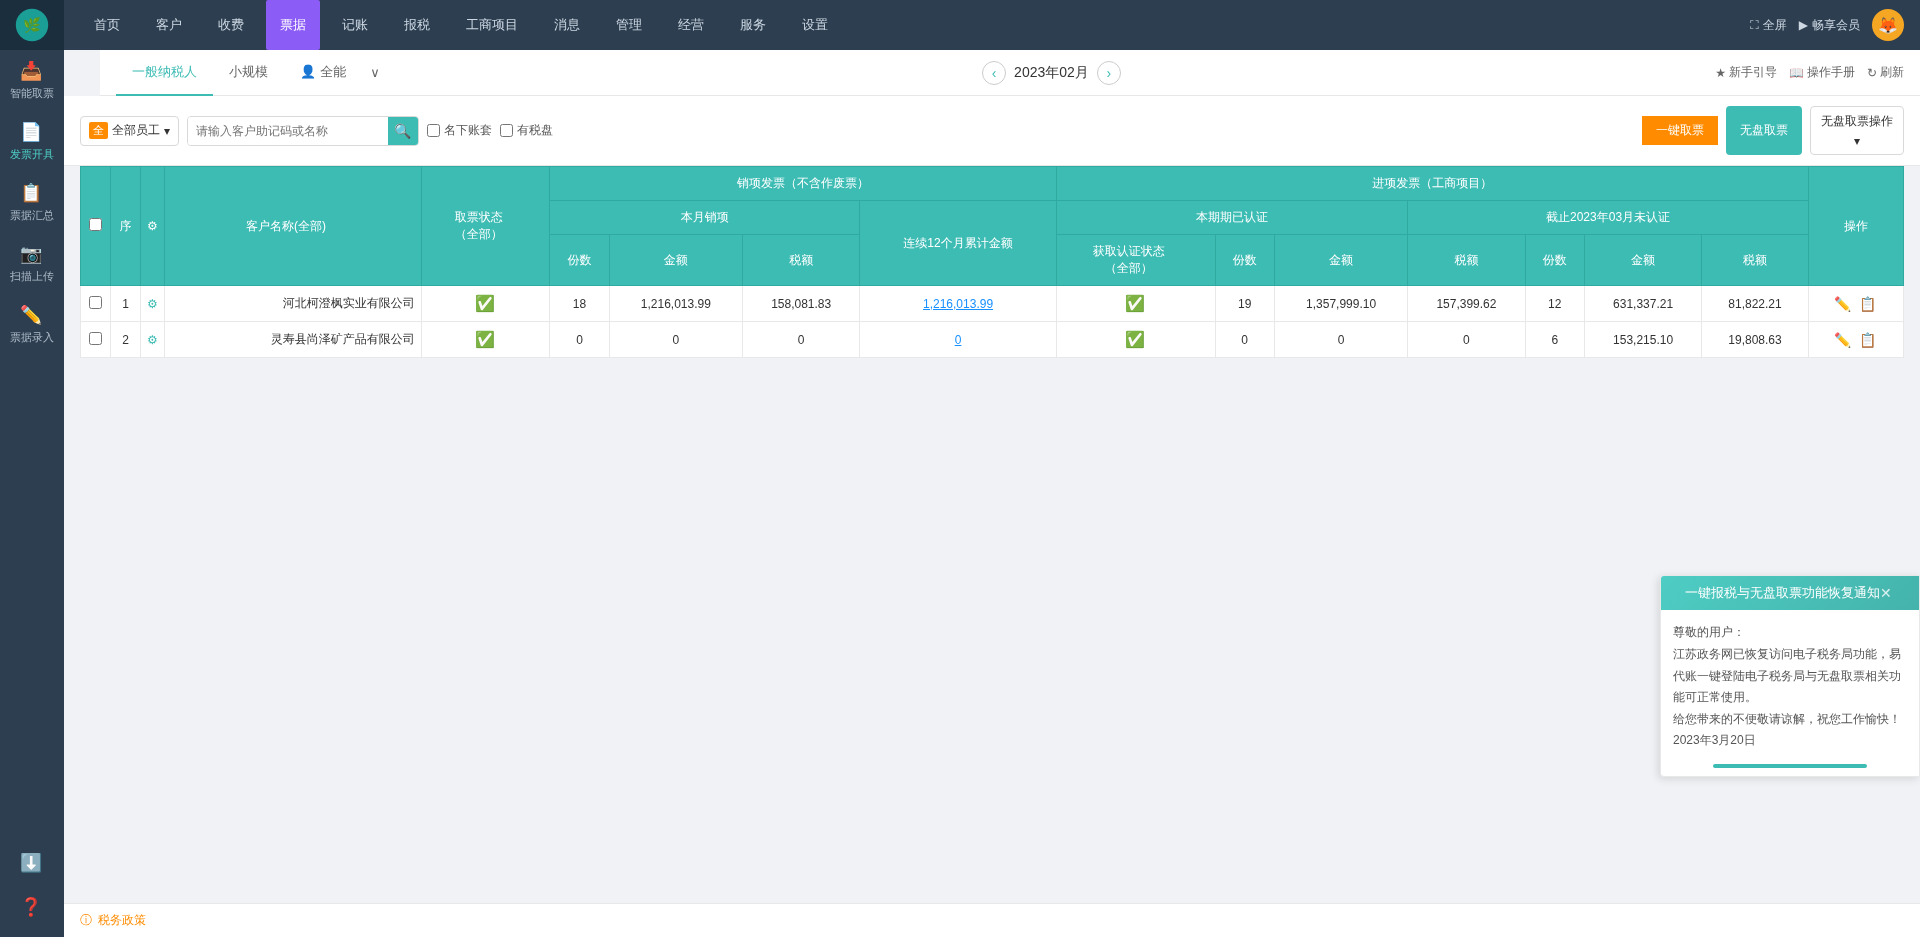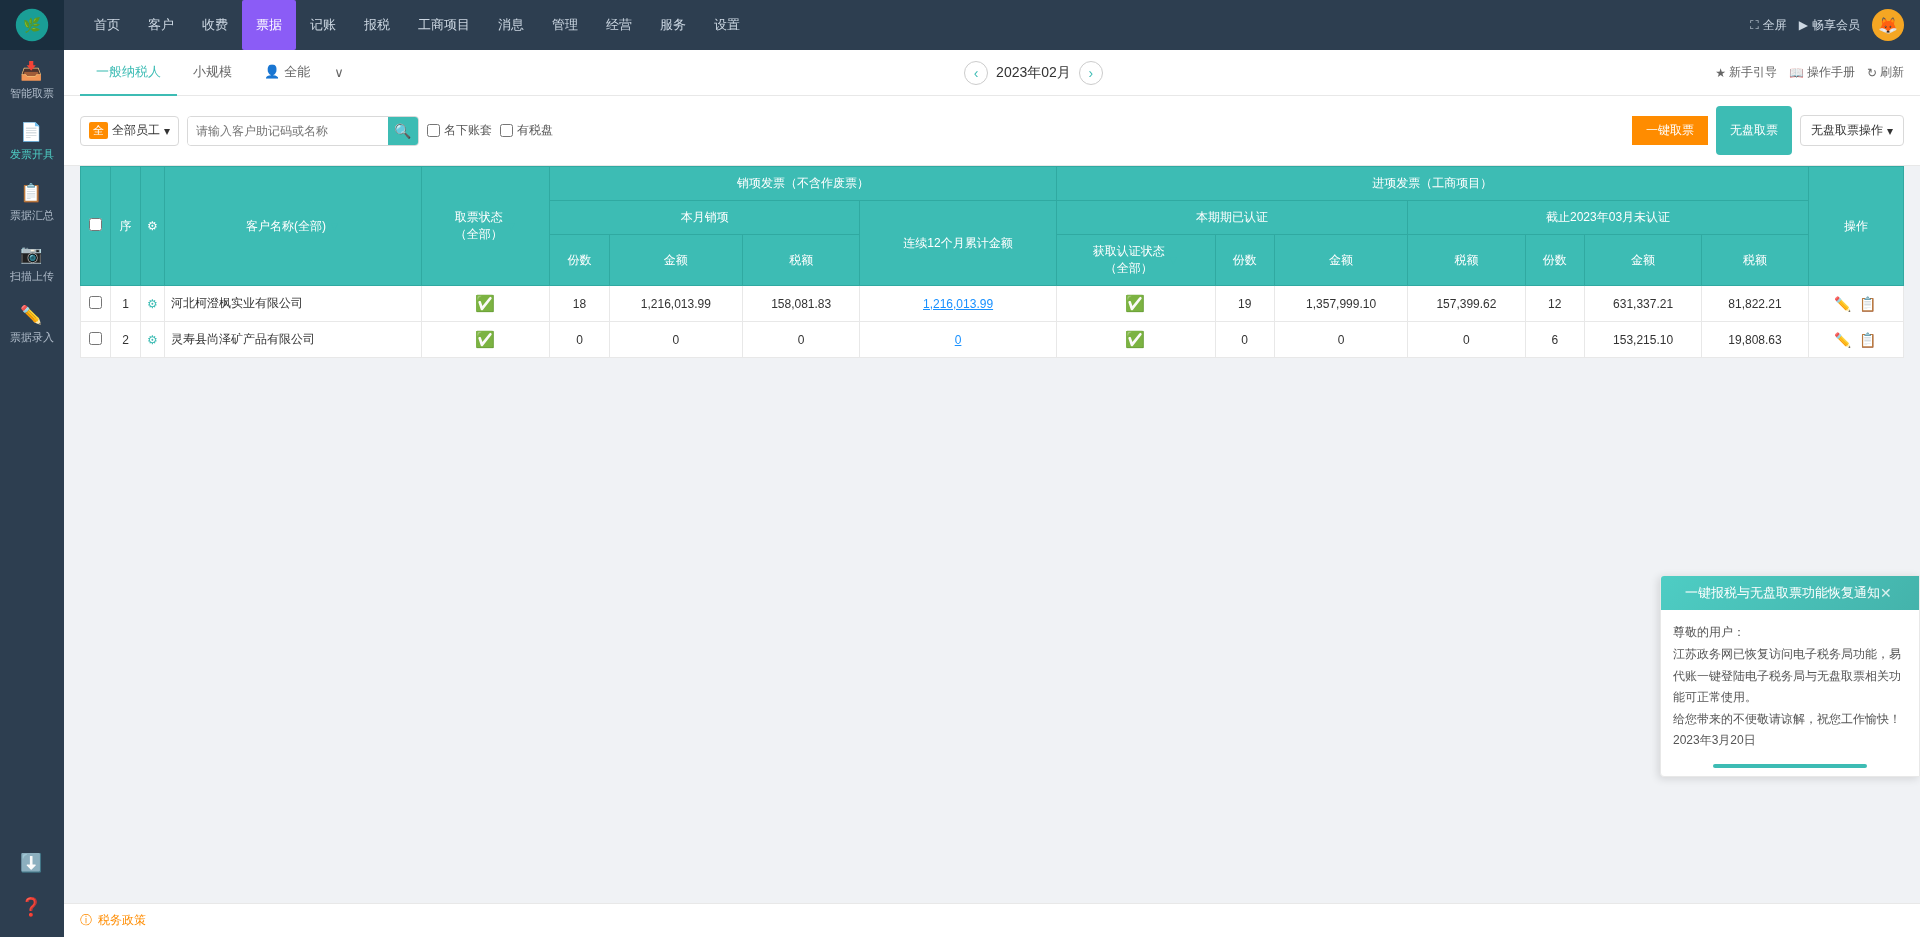--- a/index.html
+++ b/index.html
@@ -65,21 +65,21 @@
       overflow: hidden;
     }
 
     
     .topnav {
       height: 50px;
       background: #2d3e50;
       display: flex;
       align-items: center;
       padding: 0 16px;
-      gap: 0;
+      gap: 8px;
       flex-shrink: 0;
     }
     .topnav-item {
       color: #cdd8e3;
       padding: 0 14px;
       height: 50px;
       display: flex;
       align-items: center;
       cursor: pointer;
       font-size: 13px;
@@ -125,20 +125,21 @@
     
     .tab-bar {
       background: #fff;
       border-bottom: 1px solid #e8e8e8;
       padding: 0 16px;
       display: flex;
       align-items: center;
       height: 46px;
       gap: 0;
       flex-shrink: 0;
+      margin-left: 36px;
     }
     .tab-item {
       padding: 0 16px;
       height: 46px;
       display: flex;
       align-items: center;
       cursor: pointer;
       font-size: 13px;
       color: #666;
       border-bottom: 2px solid transparent;
@@ -296,20 +297,21 @@
       color: #333;
       border: 1px solid #d9d9d9;
       border-radius: 4px;
       padding: 6px 10px;
       font-size: 12px;
       cursor: pointer;
       display: flex;
       align-items: center;
       gap: 4px;
       white-space: nowrap;
+      flex-direction: column;
     }
 
     
     .table-area {
       flex: 1;
       overflow: auto;
       padding: 0 16px 16px 16px;
       background: #f0f2f5;
     }
     .data-table {
@@ -327,21 +329,21 @@
       white-space: nowrap;
       font-weight: normal;
     }
     .data-table td {
       padding: 8px 6px;
       border: 1px solid #e8e8e8;
       text-align: center;
       white-space: nowrap;
       color: #333;
     }
-    .data-table .col-name { text-align: left; }
+    .data-table .col-name { text-align: right; }
     .icon-check-circle { color: #3dbcb4; font-size: 16px; }
     .link-underline { color: #1890ff; text-decoration: underline; cursor: pointer; }
     .action-icon {
       color: #666;
       cursor: pointer;
       font-size: 14px;
       margin: 0 2px;
     }
 
     

